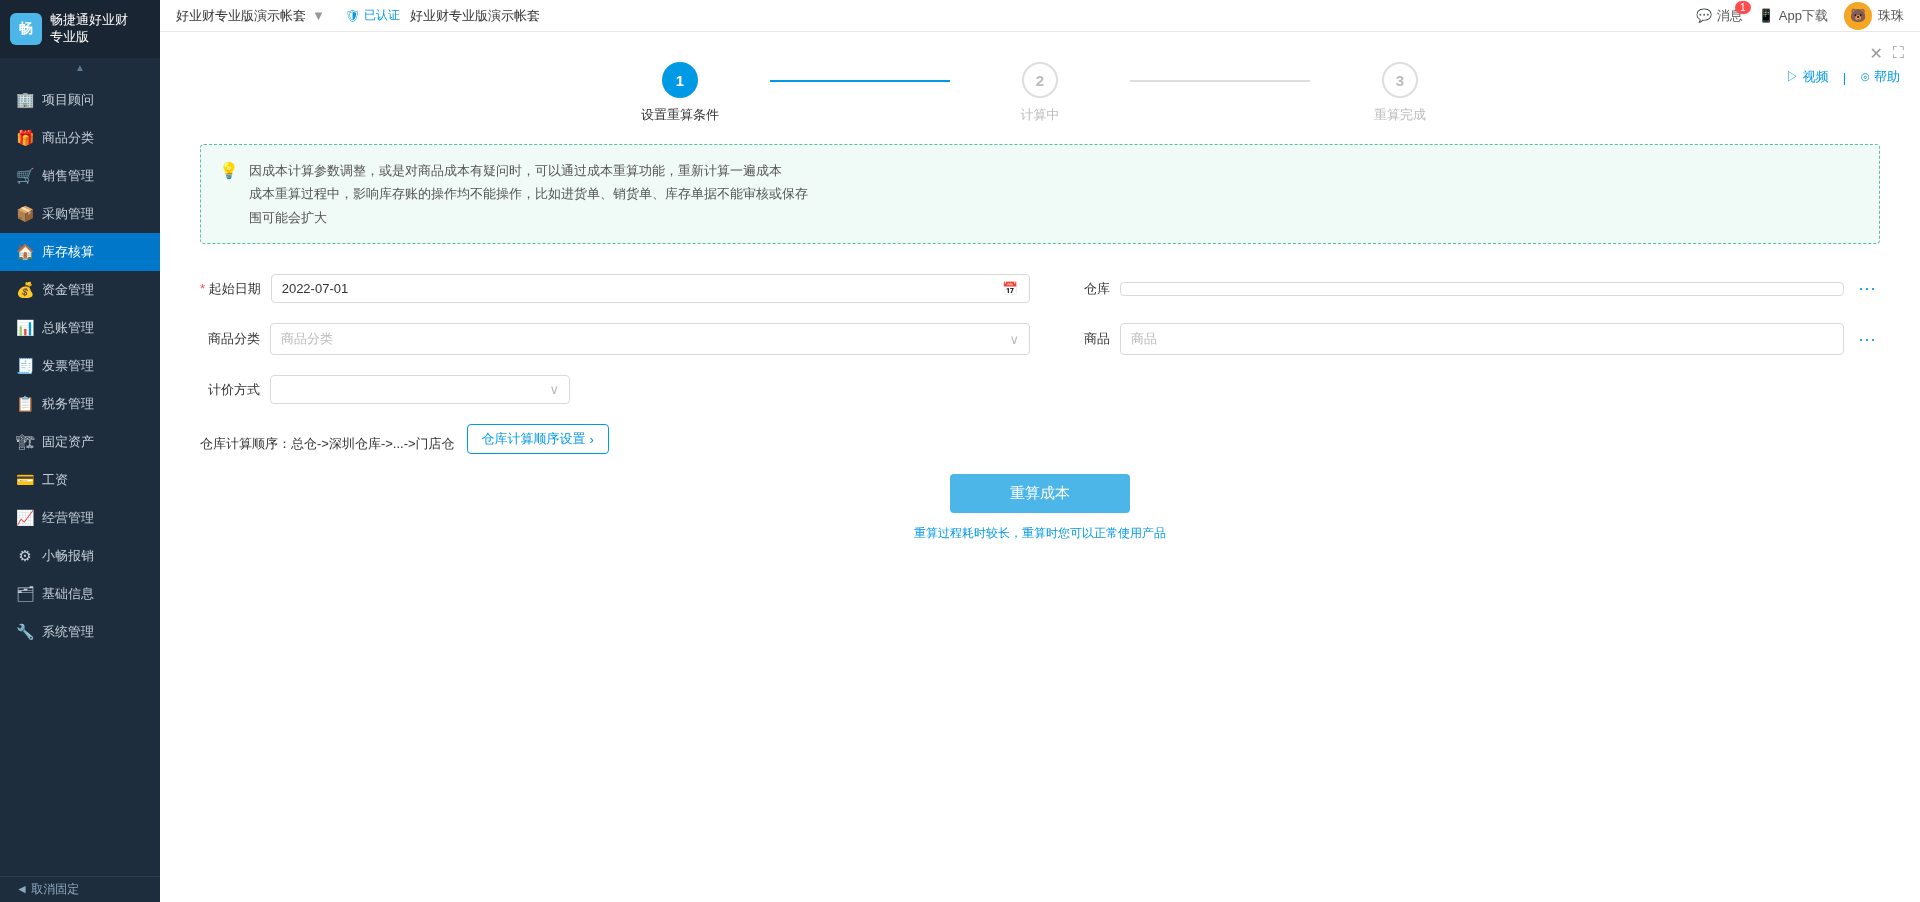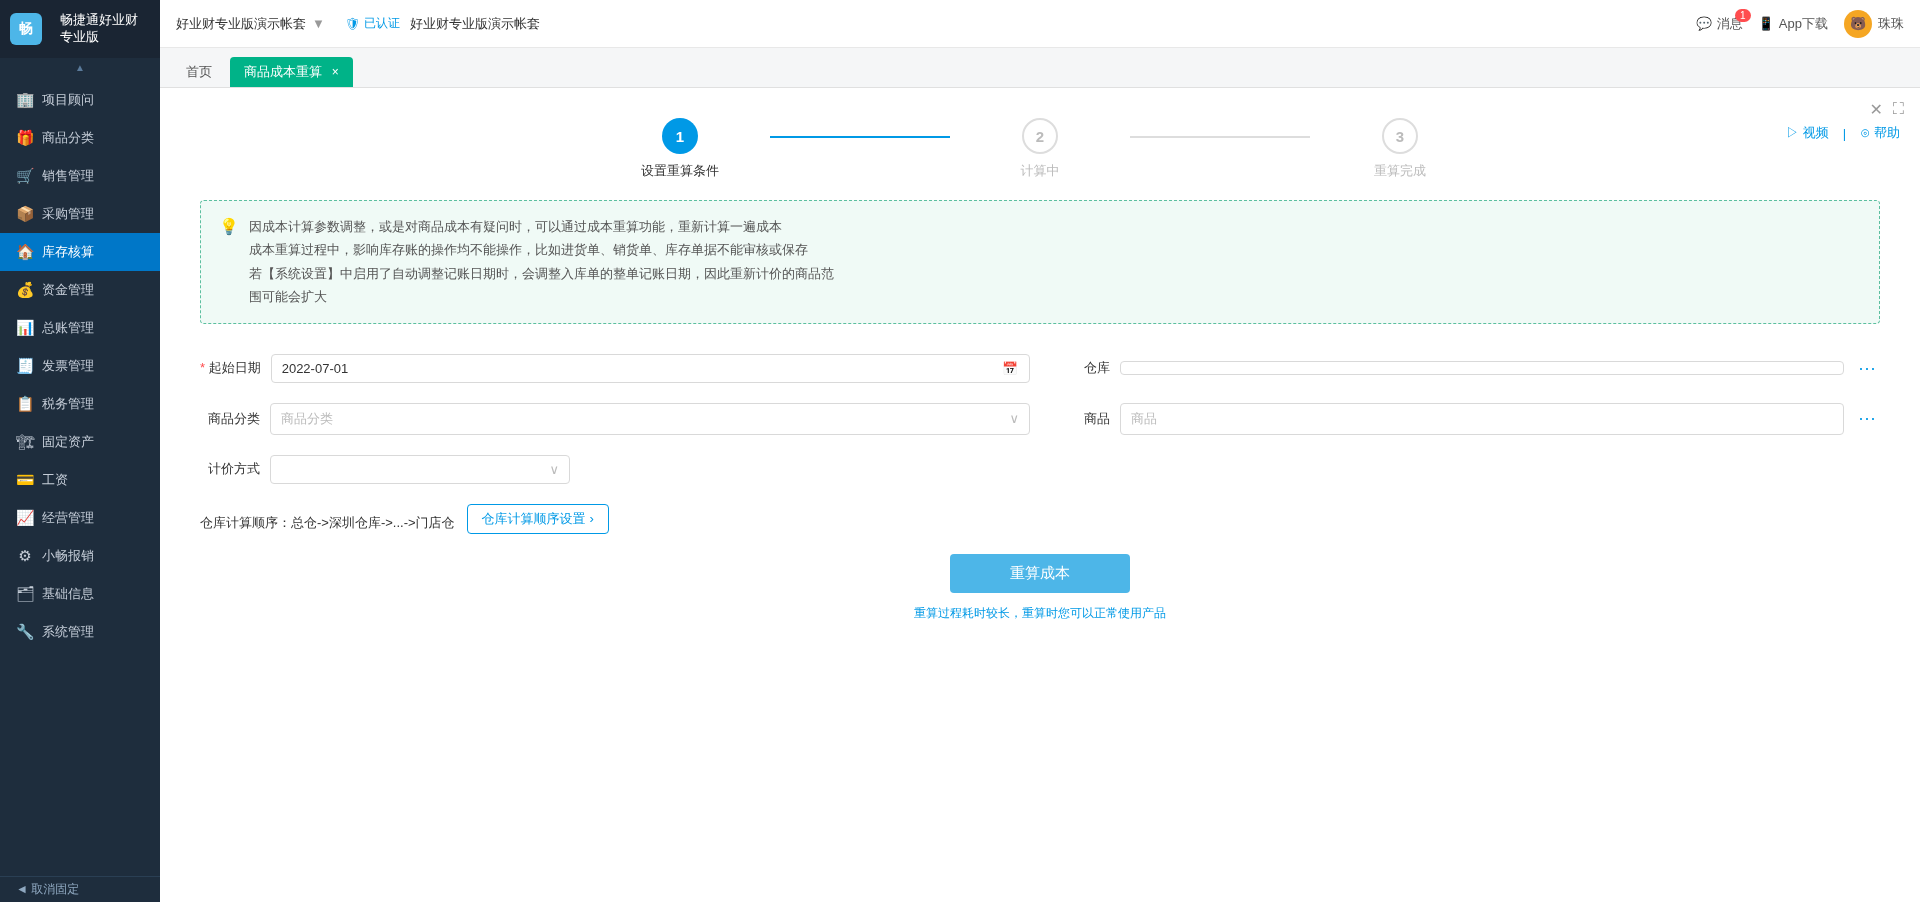--- a/index.html
+++ b/index.html
@@ -31,21 +31,20 @@
       align-items: center;
       justify-content: center;
       color: white;
       font-size: 14px;
       font-weight: bold;
     }
     .sidebar-logo-text {
       font-size: 13px;
       color: #fff;
       line-height: 1.3;
-      margin-left: 10px;
     }
     .sidebar-menu {
       flex: 1;
       overflow-y: auto;
       padding: 4px 0;
     }
     .sidebar-menu::-webkit-scrollbar { width: 4px; }
     .sidebar-menu::-webkit-scrollbar-thumb { background: #3a4d60; }
     .sidebar-item {
       display: flex;
@@ -82,21 +81,21 @@
       flex: 1;
       display: flex;
       flex-direction: column;
       background: #f0f2f5;
       overflow: hidden;
     }
 
     
     .topbar {
       background: #fff;
-      height: 48px;
+      height: 32px;
       display: flex;
       align-items: center;
       padding: 0 16px;
       border-bottom: 1px solid #e8e8e8;
       gap: 10px;
     }
     .topbar-account {
       display: flex;
       align-items: center;
       gap: 6px;
@@ -501,27 +500,20 @@
         <span>📱</span>
         <span>App下载</span>
       </div>
       <div class="topbar-btn" style="gap:6px">
         <div class="avatar">🐻</div>
         <span>珠珠</span>
       </div>
     </div>
   </div>
 
-  <div class="tabbar">
-    <div class="tab tab-home">首页</div>
-    <div class="tab active">
-      <span>商品成本重算</span>
-      <span class="tab-close">×</span>
-    </div>
-  </div>
 
   <div class="content">
 
     <div class="content-actions">
       <span class="content-action-btn">✕</span>
       <span class="content-action-btn">⛶</span>
     </div>
 
     <div class="stepper-container">
       <div class="stepper">
@@ -551,21 +543,20 @@
         <span>|</span>
         <span>⊙ <span>帮助</span></span>
       </div>
     </div>
 
     <div class="info-box">
       <span class="info-icon">💡</span>
       <div class="info-text">
         <div>因成本计算参数调整，或是对商品成本有疑问时，可以通过成本重算功能，重新计算一遍成本</div>
         <div>成本重算过程中，影响库存账的操作均不能操作，比如进货单、销货单、库存单据不能审核或保存</div>
-        <div>若【系统设置】中启用了自动调整记账日期时，会调整入库单的整单记账日期，因此重新计价的商品范</div>
         <div>围可能会扩大</div>
       </div>
     </div>
 
     <div class="form-area">
 
       <div class="form-row">
         <div class="form-group">
           <span class="form-label required">起始日期</span>
           <div class="form-input-with-icon">

